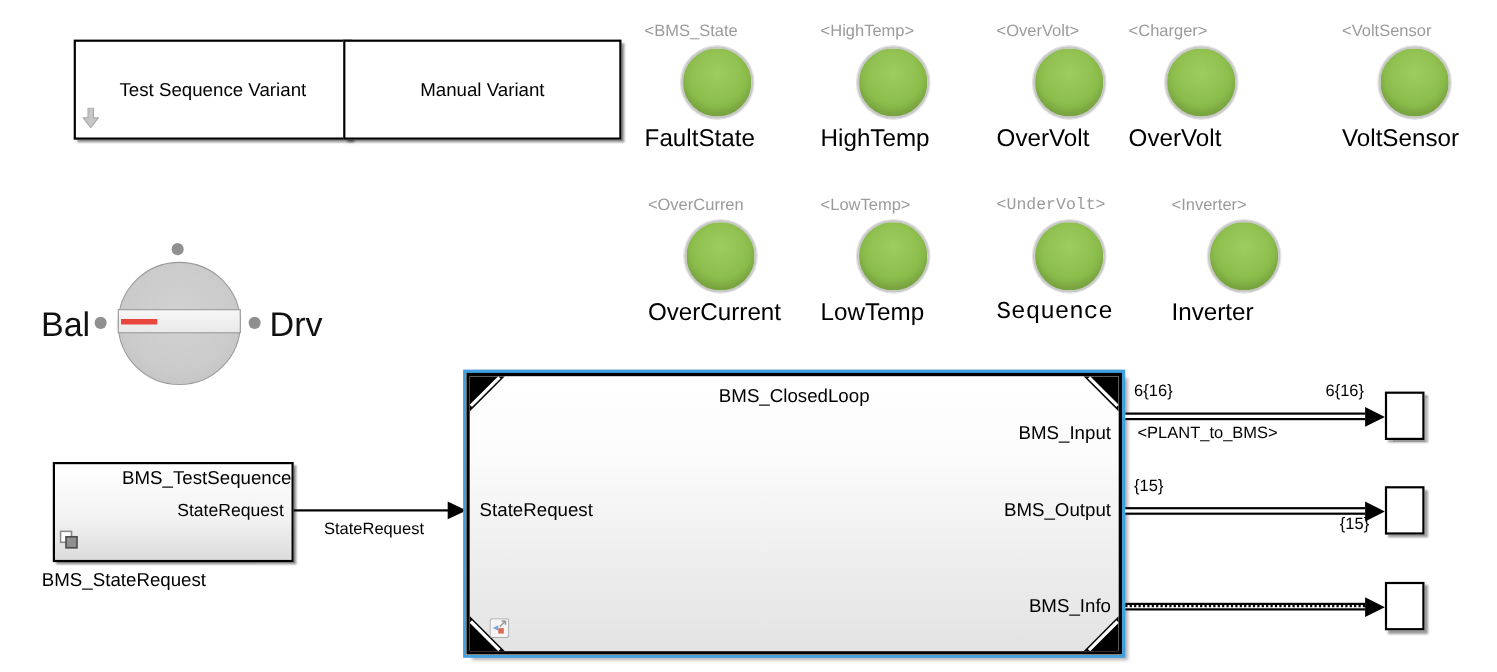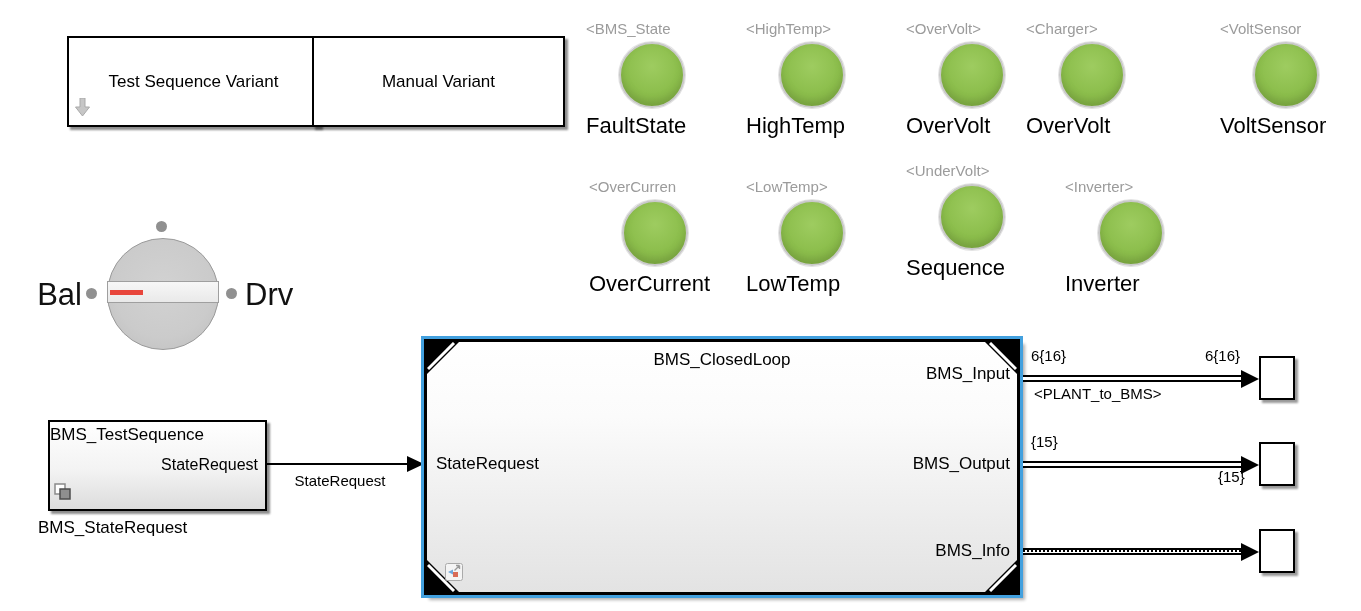--- a/index.html
+++ b/index.html
@@ -40,21 +40,21 @@
     background:linear-gradient(180deg,#f7f7f7,#e9e9e9);border:1px solid #9f9f9f;
   }
   .knob-red{position:absolute;left:110px;top:290px;width:33px;height:5px;background:#e8463c;}
 
   
   .ts-block{
     position:absolute;left:48px;top:420px;width:215px;height:87px;border:2px solid #000;
     background:linear-gradient(180deg,#ffffff 0%,#f3f3f3 55%,#dcdcdc 100%);
     box-shadow:3px 3px 2px rgba(0,0,0,0.45);
   }
-  .ts-title{position:absolute;top:3px;left:0;right:0;text-align:left;font-size:17px;}
+  .ts-title{position:absolute;top:3px;left:0;right:0;text-align:right;font-size:17px;}
   .ts-port{position:absolute;top:34px;right:7px;font-size:16px;}
   .ts-badge{position:absolute;left:4px;bottom:4px;}
   .block-caption{position:absolute;left:38px;top:518px;width:239px;font-size:17px;}
 
   .cl-block{
     position:absolute;left:424px;top:339px;width:590px;height:250px;border:3px solid #000;
     background:linear-gradient(180deg,#ffffff 0%,#fbfbfb 30%,#ececec 72%,#e3e3e3 100%);
     box-shadow:0 0 0 3px #42a0de, 5px 5px 3px rgba(0,0,0,0.3);
   }
   .cl-title{position:absolute;top:8px;left:0;right:0;text-align:center;font-size:17px;}
@@ -123,21 +123,21 @@
   <div class="lamp" style="left:589px;top:178px;">
     <div class="lamp-tag">&lt;OverCurren</div>
     <div class="lamp-circle"></div>
     <div class="lamp-name">OverCurrent</div>
   </div>
   <div class="lamp" style="left:746px;top:178px;">
     <div class="lamp-tag">&lt;LowTemp&gt;</div>
     <div class="lamp-circle"></div>
     <div class="lamp-name">LowTemp</div>
   </div>
-  <div class="lamp" style="left:906px;top:162px;">
+  <div class="lamp" style="left:906px;top:178px;font-family:Liberation Mono, monospace;">
     <div class="lamp-tag">&lt;UnderVolt&gt;</div>
     <div class="lamp-circle"></div>
     <div class="lamp-name">Sequence</div>
   </div>
   <div class="lamp" style="left:1065px;top:178px;">
     <div class="lamp-tag">&lt;Inverter&gt;</div>
     <div class="lamp-circle"></div>
     <div class="lamp-name">Inverter</div>
   </div>
 
@@ -162,21 +162,21 @@
   </div>
   <div class="block-caption">BMS_StateRequest</div>
 
   <div class="wire" style="left:267px;top:463px;width:142px;"></div>
   <div class="arr small" style="left:407px;top:456px;"></div>
   <div class="sig-label" style="left:281px;top:472px;width:118px;text-align:center;">StateRequest</div>
 
   <div class="cl-block">
     <div class="cl-title">BMS_ClosedLoop</div>
     <div class="cl-in">StateRequest</div>
-    <div class="cl-out" style="top:22px;">BMS_Input</div>
+    <div class="cl-out" style="top:42px;">BMS_Input</div>
     <div class="cl-out" style="top:112px;">BMS_Output</div>
     <div class="cl-out" style="top:199px;">BMS_Info</div>
 
     <span class="corner" style="left:0;top:0;">
       <svg width="32" height="32">
           <polygon points="0,0 32,0 0,32" fill="#000"></polygon>
           <line x1="27" y1="1" x2="1" y2="27" stroke="#fff" stroke-width="3"></line>
         </svg>
     </span>
     <span class="corner" style="right:0;top:0;">

